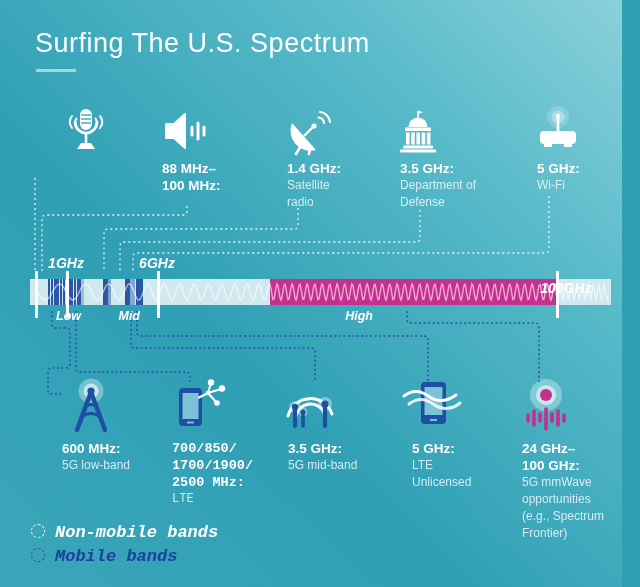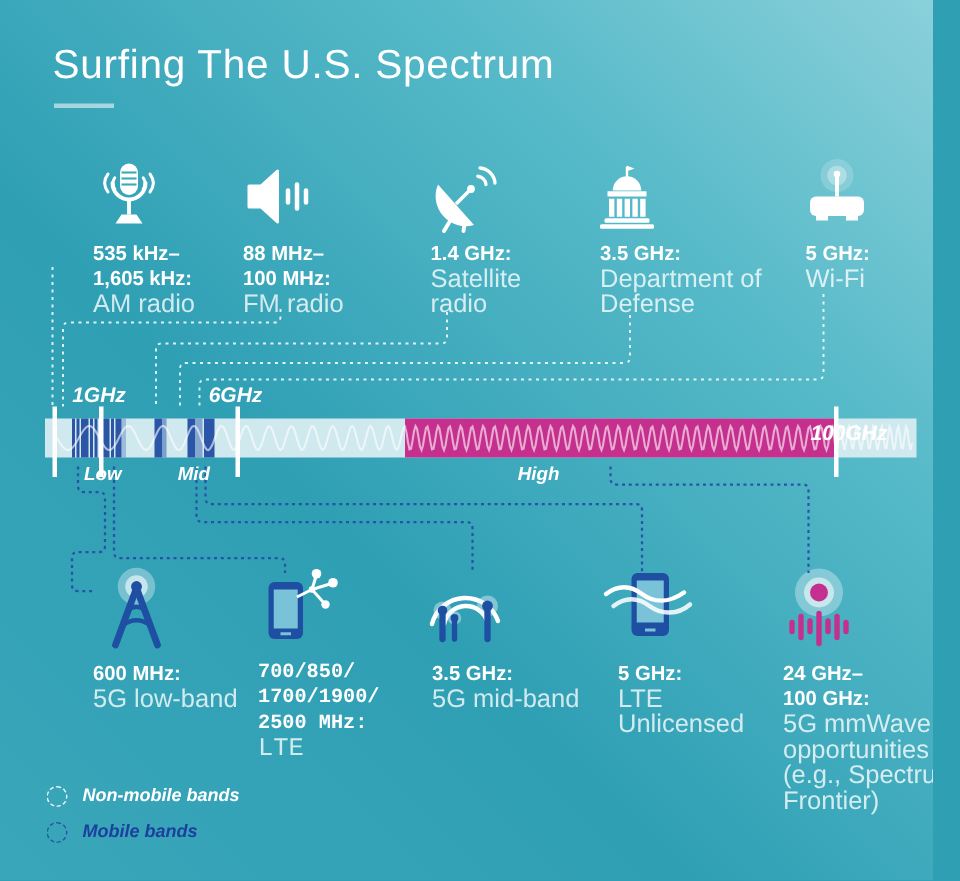--- a/index.html
+++ b/index.html
@@ -7,39 +7,39 @@
     position:relative;width:622px;height:587px;overflow:hidden;
     background:linear-gradient(225deg,#8ad0da 0%,#55b9c8 28%,#2f9fb4 62%,#3aa6ba 100%);
     font-family:"Liberation Sans",sans-serif;
   }
   .title{position:absolute;left:35px;top:28px;font-size:27px;font-weight:400;
     letter-spacing:.5px;color:#ffffff;}
   .title-underline{position:absolute;left:36px;top:69px;width:40px;height:3px;
     background:rgba(255,255,255,.55);}
   .item{position:absolute;width:118px;}
   .freq{font-size:13.5px;line-height:17px;font-weight:700;color:#ffffff;white-space:pre-line;}
-  .desc{font-size:17px;line-height:17px;font-weight:400;color:rgba(255,255,255,.78);white-space:pre-line;}
+  .desc{font-size:12px;line-height:17px;font-weight:400;color:rgba(255,255,255,.78);white-space:pre-line;}
   .icon{position:absolute;}
   .icon svg{display:block;}
   
   .bar{position:absolute;left:30px;top:279px;width:581px;height:26px;background:#cfe9ef;z-index:1;}
   .stripe{position:absolute;top:0;height:26px;background:#2b55a7;}
   .magenta{position:absolute;left:240px;top:0;width:286px;height:26px;background:#c5308f;}
   .tick{position:absolute;top:271px;width:2.5px;height:47px;background:#ffffff;z-index:5;}
   .tick-label{position:absolute;top:255px;width:60px;text-align:center;
     font-size:14px;font-weight:700;font-style:italic;color:#ffffff;z-index:5;}
   .section-label{position:absolute;top:309px;width:60px;text-align:right;
     font-size:12.5px;font-weight:700;font-style:italic;color:#ffffff;z-index:5;}
   #overlay{position:absolute;left:0;top:0;z-index:4;pointer-events:none;}
   
   .legend-row{position:absolute;left:31px;height:16px;}
   .legend-swatch{position:absolute;left:0;top:1px;width:12px;height:12px;border-radius:50%;}
   .sw-white{border:1.5px dashed rgba(255,255,255,.9);}
   .sw-blue{border:1.5px dashed #2b55a7;}
-  .legend-label{position:absolute;left:24px;top:0;font-size:12px;font-weight:700;font-style:italic;white-space:nowrap;}
+  .legend-label{position:absolute;left:24px;top:0;font-size:17px;font-weight:700;font-style:italic;white-space:nowrap;font-family:Liberation Mono, monospace;}
   .lg-white{color:#ffffff;}
   .lg-blue{color:#1d3f9e;}
 </style>
 </head>
 <body>
 
 <div class="canvas">
 
   <div class="title">Surfing The U.S. Spectrum</div>
   <div class="title-underline"></div>
@@ -106,29 +106,23 @@
       <circle cx="30" cy="13" r="11" fill="rgba(255,255,255,0.18)"></circle>
       <circle cx="30" cy="13" r="6.5" fill="rgba(255,255,255,0.32)"></circle>
       <line x1="30" y1="13" x2="30" y2="27" stroke="#fff" stroke-width="2.6"></line>
       <circle cx="30" cy="12" r="2.2" fill="#fff"></circle>
       <rect x="12" y="27" width="36" height="13" rx="4" fill="#fff"></rect>
       <rect x="16" y="40" width="8" height="3" fill="#fff"></rect>
       <rect x="36" y="40" width="8" height="3" fill="#fff"></rect>
     </svg>
   </div>
 
-  <div class="item" style="left:62px;top:160px;">
-    <div class="freq">535 kHz–
-1,605 kHz:</div>
-    <div class="desc">AM radio</div>
-  </div>
   <div class="item" style="left:162px;top:160px;">
     <div class="freq">88 MHz–
 100 MHz:</div>
-    <div class="desc">FM radio</div>
   </div>
   <div class="item" style="left:287px;top:160px;">
     <div class="freq">1.4 GHz:</div>
     <div class="desc">Satellite
 radio</div>
   </div>
   <div class="item" style="left:400px;top:160px;">
     <div class="freq">3.5 GHz:</div>
     <div class="desc">Department of
 Defense</div>

